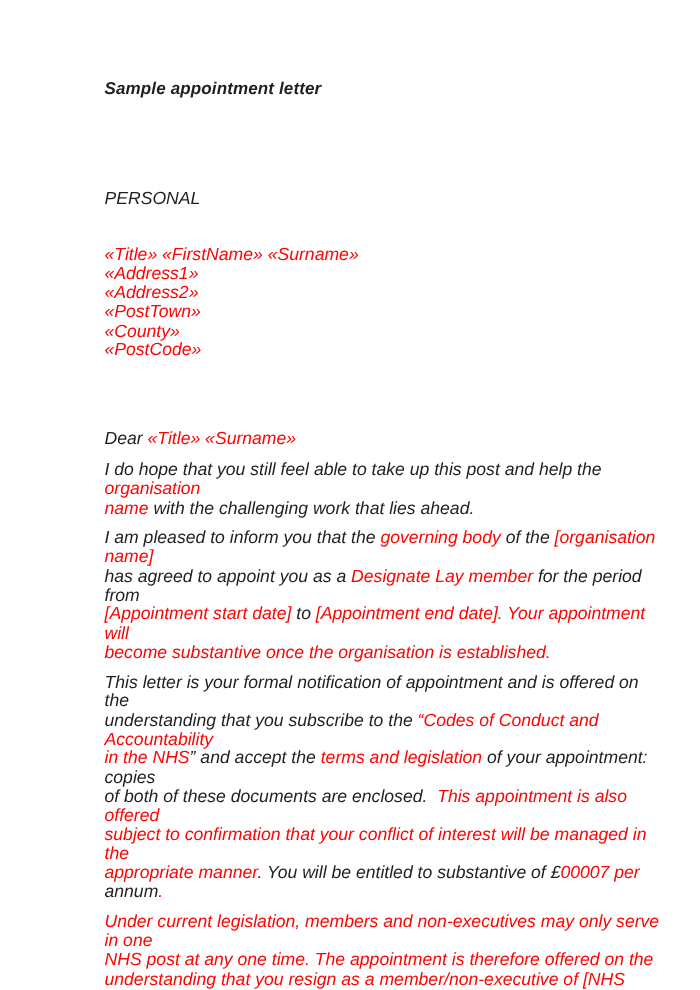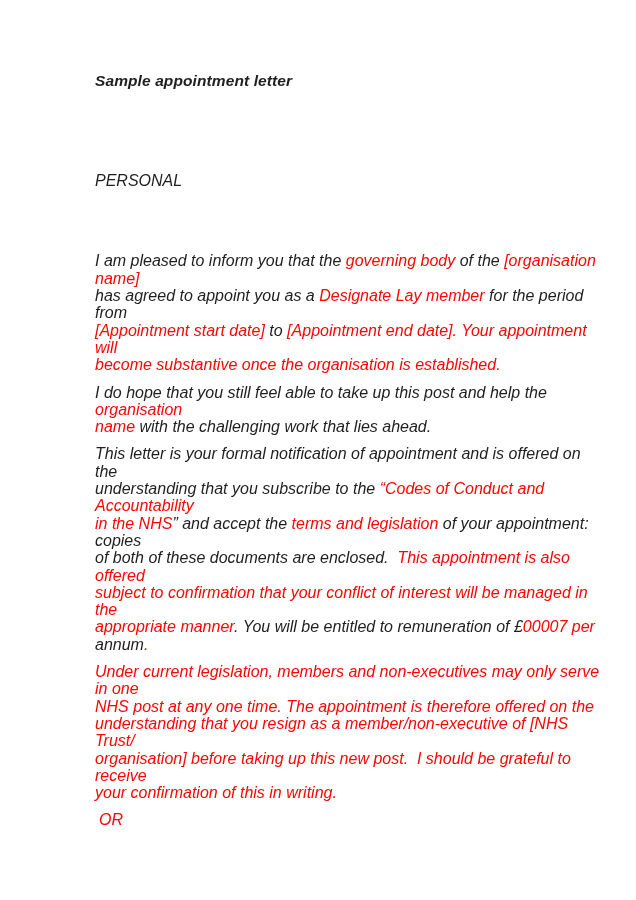--- a/index.html
+++ b/index.html
@@ -41,38 +41,40 @@
 </head>
 <body>
 
 <div class="page">
   <div class="content">
 
     <div class="doc-title">Sample appointment letter</div>
 
     <div class="recipient">
       <div>PERSONAL</div>
+      <div class="red"><div>«Title» «FirstName» «Surname»</div><div>«Address1»</div><div>«Address2»</div><div>«PostTown»</div><div>«County»</div><div>«PostCode»</div></div>
     </div>
 
 
+    <div class="salutation"><span>Dear </span><span class="red">«Title» «Surname»</span></div>
+
+    <div class="para"><span>I do hope that you still feel able to take up this post and help the </span><span class="red">organisation
+name</span><span> with the challenging work that lies ahead.</span></div>
 
     <div class="para"><span>I am pleased to inform you that the </span><span class="red">governing body</span><span> of the </span><span class="red">[organisation name]</span><span>
 has agreed to appoint you as a </span><span class="red">Designate Lay member</span><span> for the period from
 </span><span class="red">[Appointment start date]</span><span> to </span><span class="red">[Appointment end date]. Your appointment will
 become substantive once the organisation is established.</span></div>
 
-    <div class="para"><span>I do hope that you still feel able to take up this post and help the </span><span class="red">organisation
-name</span><span> with the challenging work that lies ahead.</span></div>
-
     <div class="para"><span>This letter is your formal notification of appointment and is offered on the
 understanding that you subscribe to the </span><span class="red">“Codes of Conduct and Accountability
 in the NHS</span><span>” and accept the </span><span class="red">terms and legislation</span><span> of your appointment: copies
 of both of these documents are enclosed.  </span><span class="red">This appointment is also offered
 subject to confirmation that your conflict of interest will be managed in the
-appropriate manner</span><span>. You will be entitled to remuneration of £</span><span class="red">00007 per
+appropriate manner</span><span>. You will be entitled to substantive of £</span><span class="red">00007 per
 </span><span>annum</span><span class="red">.</span></div>
 
     <div class="para"><span class="red">Under current legislation, members and non-executives may only serve in one
 NHS post at any one time. The appointment is therefore offered on the
 understanding that you resign as a member/non-executive of [NHS Trust/
 organisation] before taking up this new post.  I should be grateful to receive
 your confirmation of this in writing.</span></div>
 
     <div class="or-line red">OR</div>
 

